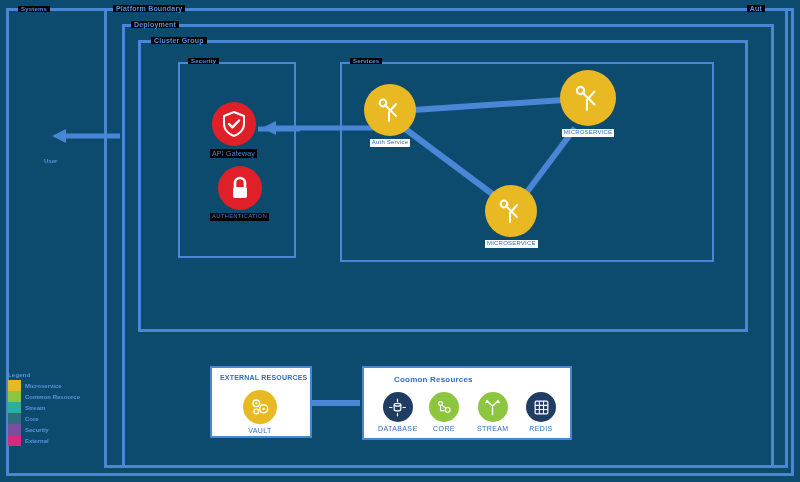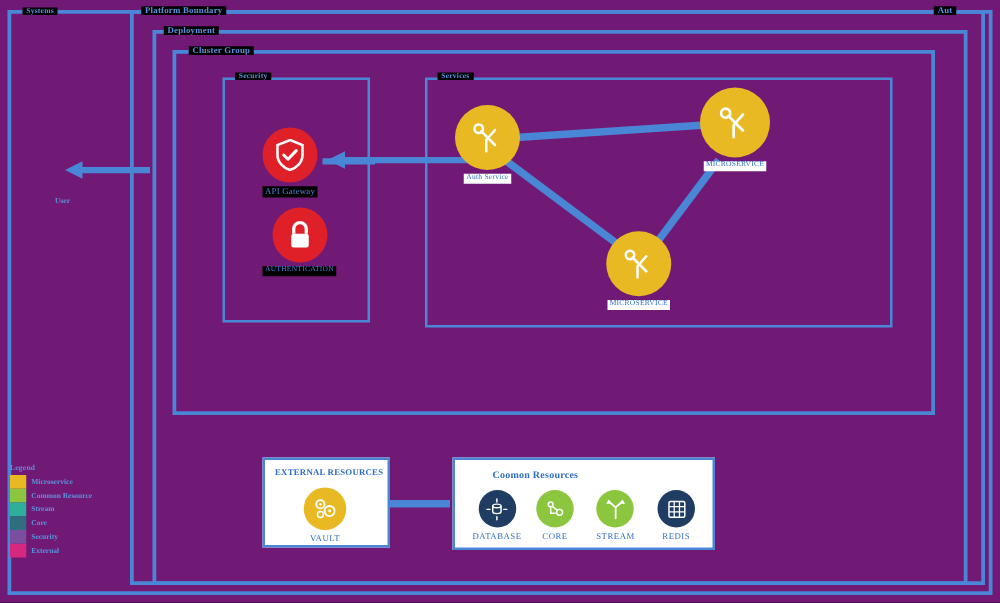--- a/index.html
+++ b/index.html
@@ -1,18 +1,18 @@
 <!DOCTYPE html>
 <html><head>
 <meta charset="utf-8">
 <style>
   html,body{margin:0;padding:0;background:#000;}
   body{width:800px;height:482px;overflow:hidden;position:relative;
        font-family:"Liberation Sans", sans-serif;color:#4a86d6;}
-  .stage{position:absolute;inset:0;background:#701a75;font-family:Liberation Serif, serif;}
+  .stage{position:absolute;inset:0;background:#0c4a6e;}
 
   
   .frame{position:absolute;border:3px solid #4a86d6;background:transparent;box-sizing:border-box;}
   .frame.thin{border-width:2px;}
   .frame-label{position:absolute;background:#000;padding:0 3px;line-height:1;
                color:#5b93dd;white-space:nowrap;font-weight:700;letter-spacing:.2px;}
 
   
   .node{position:absolute;display:flex;flex-direction:column;align-items:center;}
   .disc{border-radius:50%;display:flex;align-items:center;justify-content:center;}

